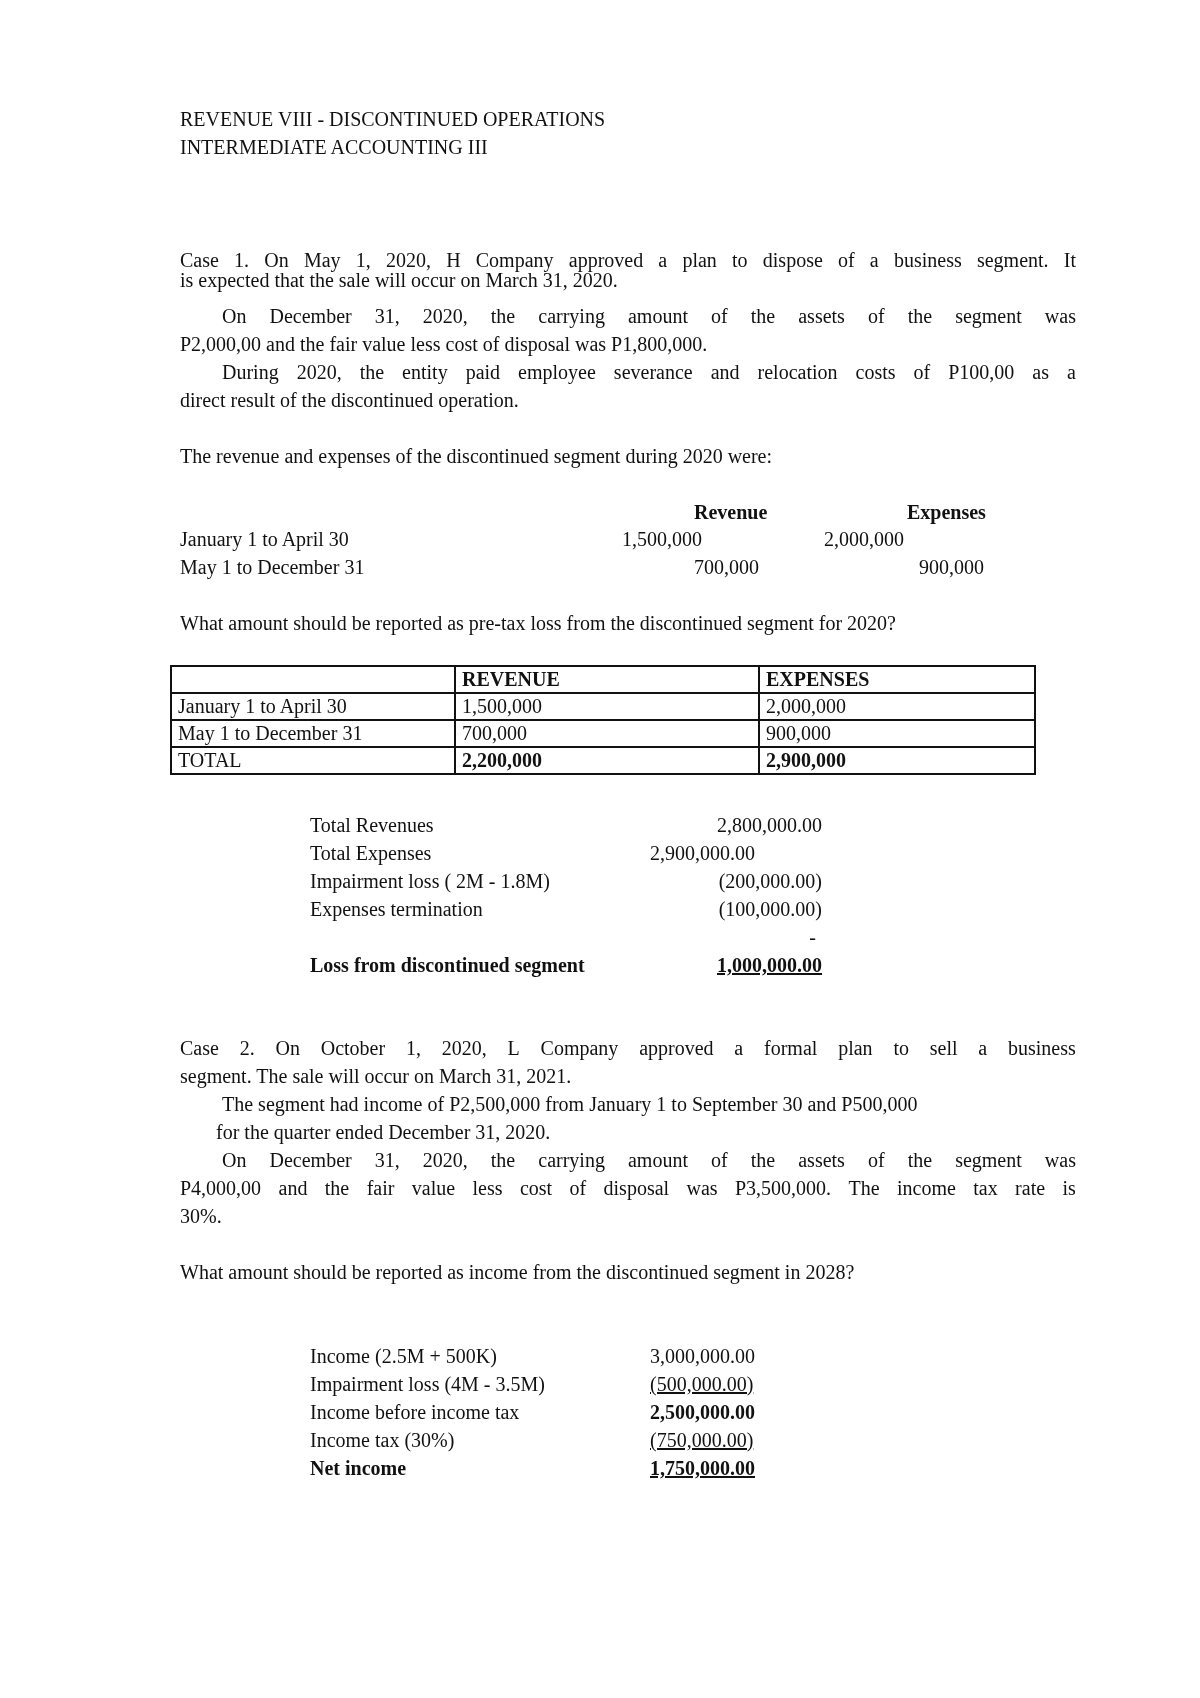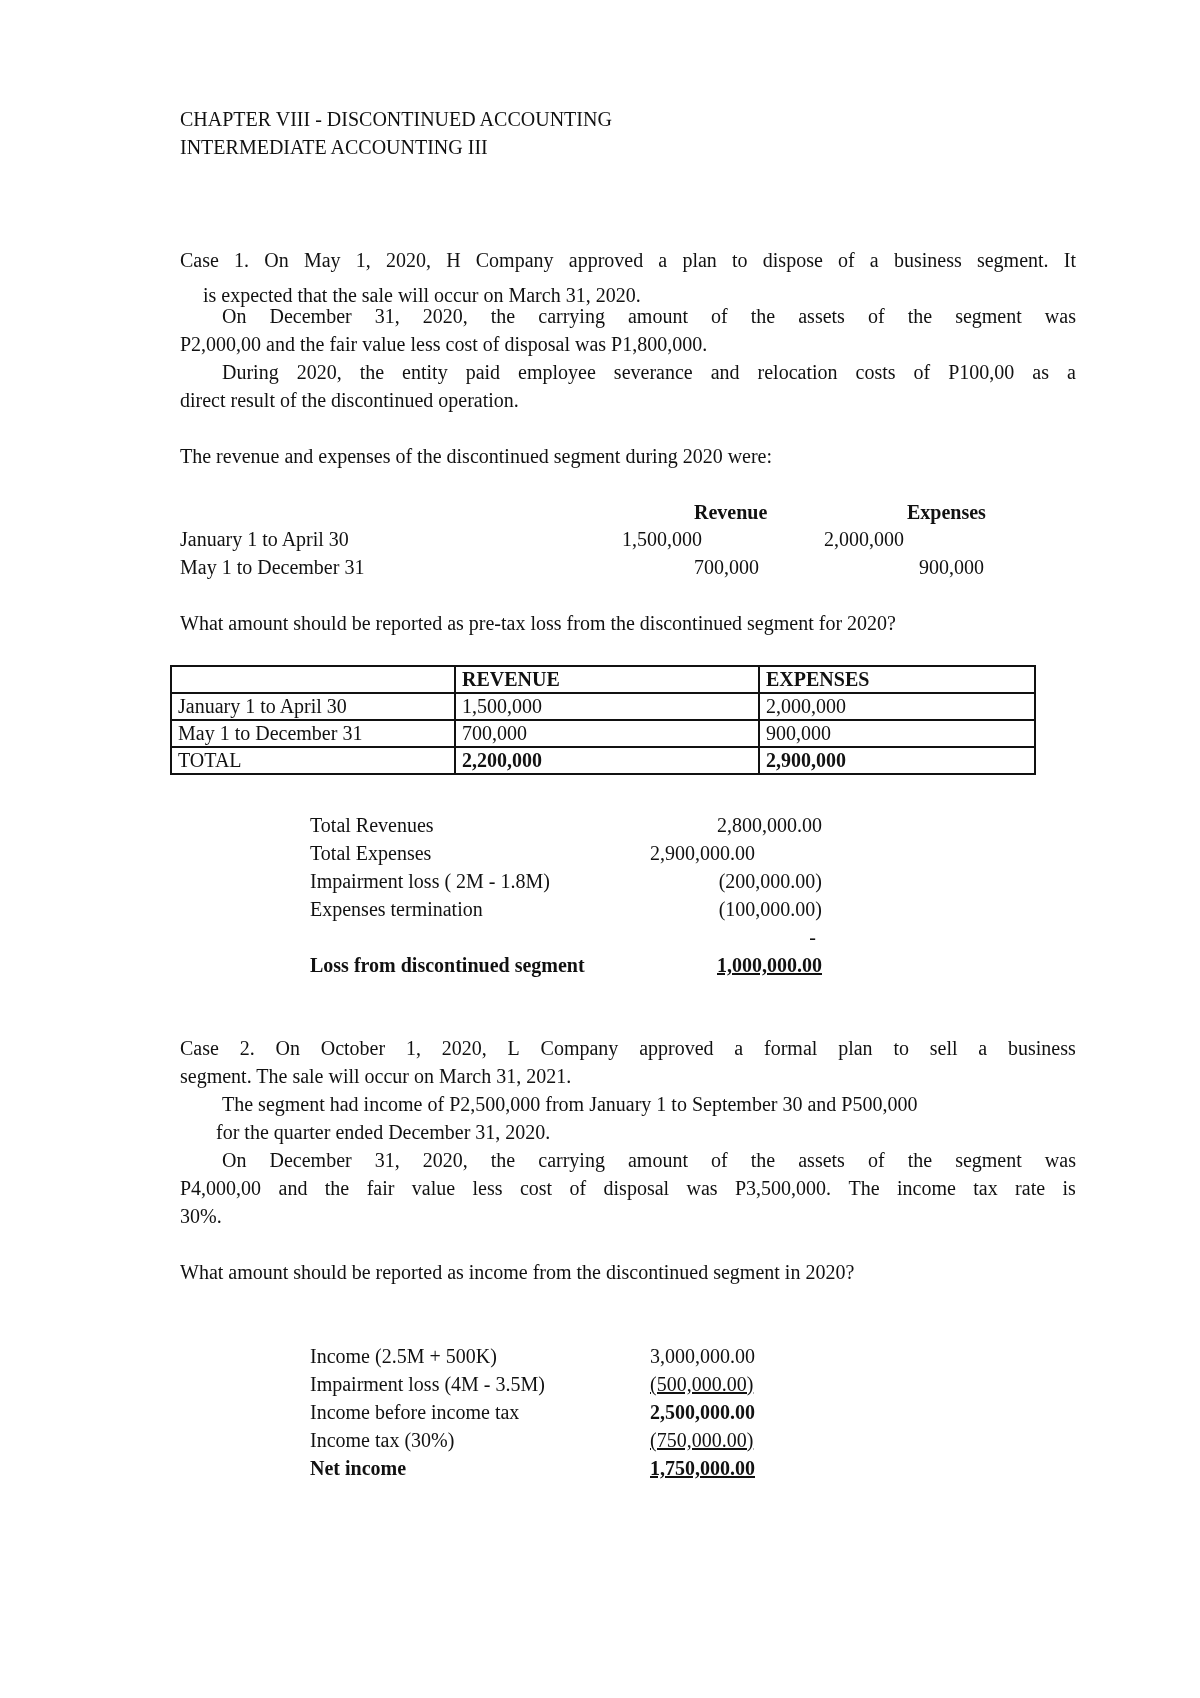--- a/index.html
+++ b/index.html
@@ -50,21 +50,21 @@
       height: 25px;
       line-height: 25px;
     }
     table.seg td.c1 { width: 270px; }
     table.seg td.c2 { width: 290px; }
     table.seg td.c3 { width: auto; }
   </style>
 </head>
 <body>
 
-<div class="line" style="top:108px;">CHAPTER VIII - DISCONTINUED ACCOUNTING</div>
+<div class="line" style="top:108px;">REVENUE VIII - DISCONTINUED OPERATIONS</div>
 <div class="line" style="top:136px;">INTERMEDIATE ACCOUNTING III</div>
 
 <div class="just" style="top:249px;">
   <div class="just-inner" id="c1p1l1">
       <span>Case</span>
       <span>1.</span>
       <span>On</span>
       <span>May</span>
       <span>1,</span>
       <span>2020,</span>
@@ -75,21 +75,21 @@
       <span>plan</span>
       <span>to</span>
       <span>dispose</span>
       <span>of</span>
       <span>a</span>
       <span>business</span>
       <span>segment.</span>
       <span>It</span>
     </div>
 </div>
-<div class="line" style="top:284px;margin-left:23px;">is expected that the sale will occur on March 31, 2020.</div>
+<div class="line" style="top:269px;">is expected that the sale will occur on March 31, 2020.</div>
 
 <div class="just" style="top:305px; left:222px; width:854px;">
   <div class="just-inner" id="c1p2l1">
       <span>On</span>
       <span>December</span>
       <span>31,</span>
       <span>2020,</span>
       <span>the</span>
       <span>carrying</span>
       <span>amount</span>
@@ -243,21 +243,21 @@
       <span>P3,500,000.</span>
       <span>The</span>
       <span>income</span>
       <span>tax</span>
       <span>rate</span>
       <span>is</span>
     </div>
 </div>
 <div class="line" style="top:1205px;">30%.</div>
 
-<div class="line" style="top:1261px;">What amount should be reported as income from the discontinued segment in 2020?</div>
+<div class="line" style="top:1261px;">What amount should be reported as income from the discontinued segment in 2028?</div>
 
 <div>
   <div class="abs" style="top:1345px; left:310px;">Income  (2.5M + 500K)</div>
   <div class="abs" style="top:1345px; left:650px;">3,000,000.00</div>
 
   <div class="abs" style="top:1373px; left:310px;">Impairment loss (4M - 3.5M)</div>
   <div class="abs u" style="top:1373px; left:650px;">(500,000.00)</div>
 
   <div class="abs" style="top:1401px; left:310px;">Income before income tax</div>
   <div class="abs" style="top:1401px; left:650px;font-weight:bold;">2,500,000.00</div>

